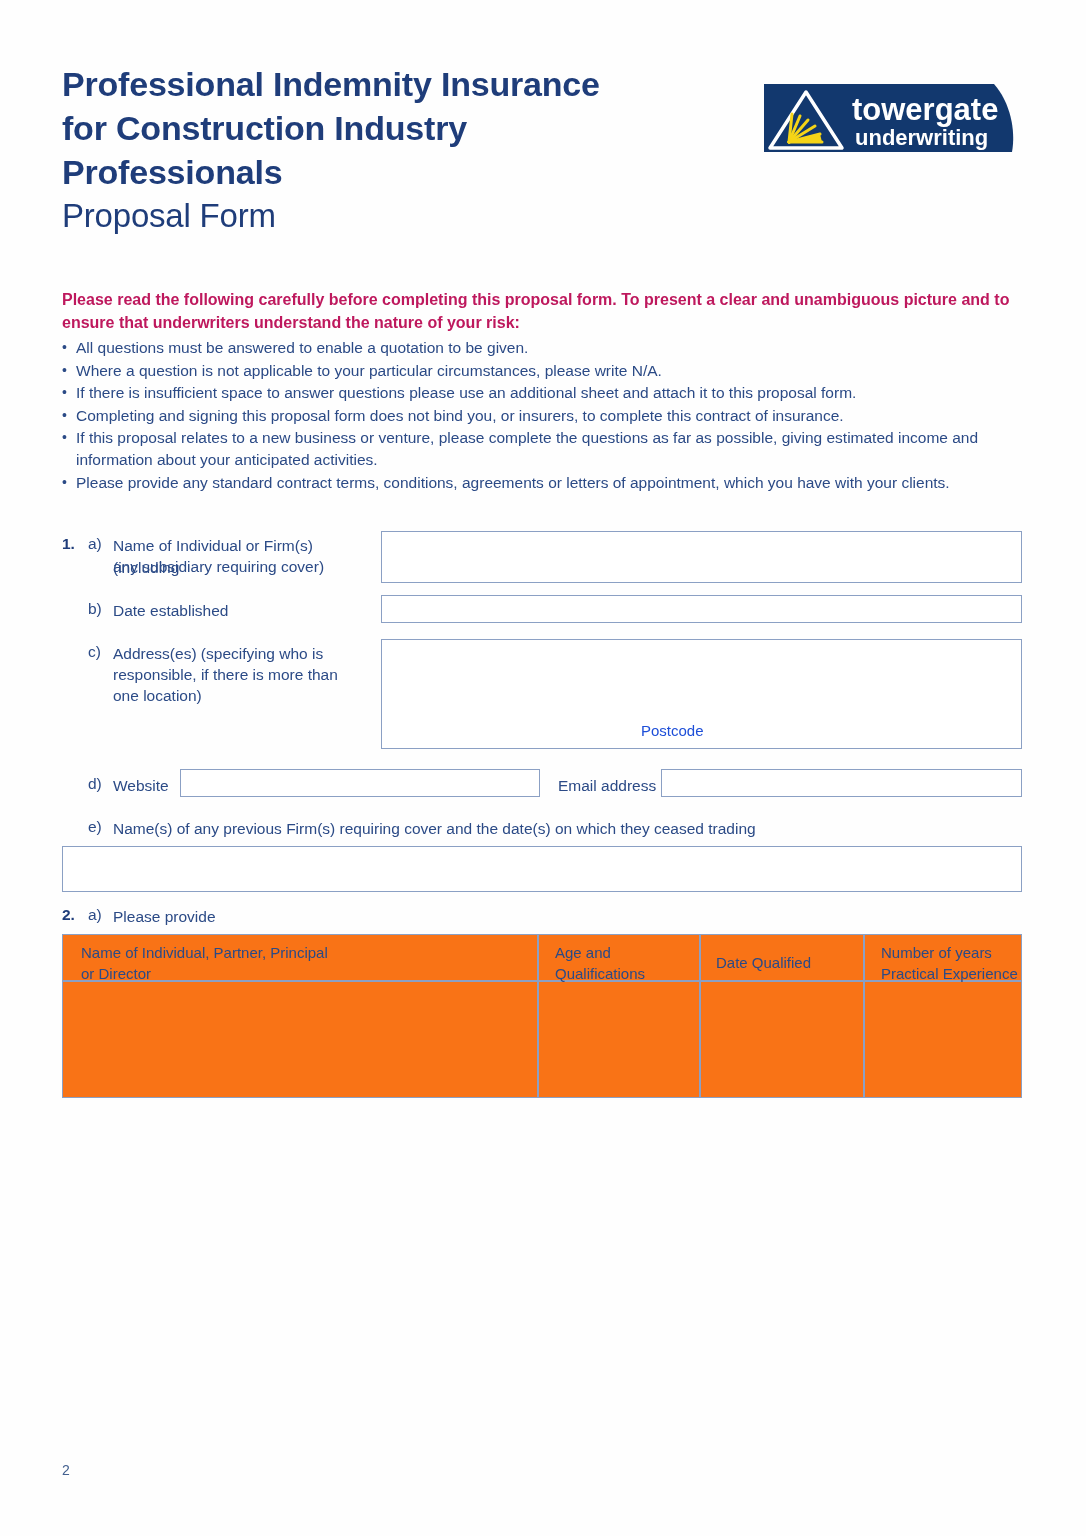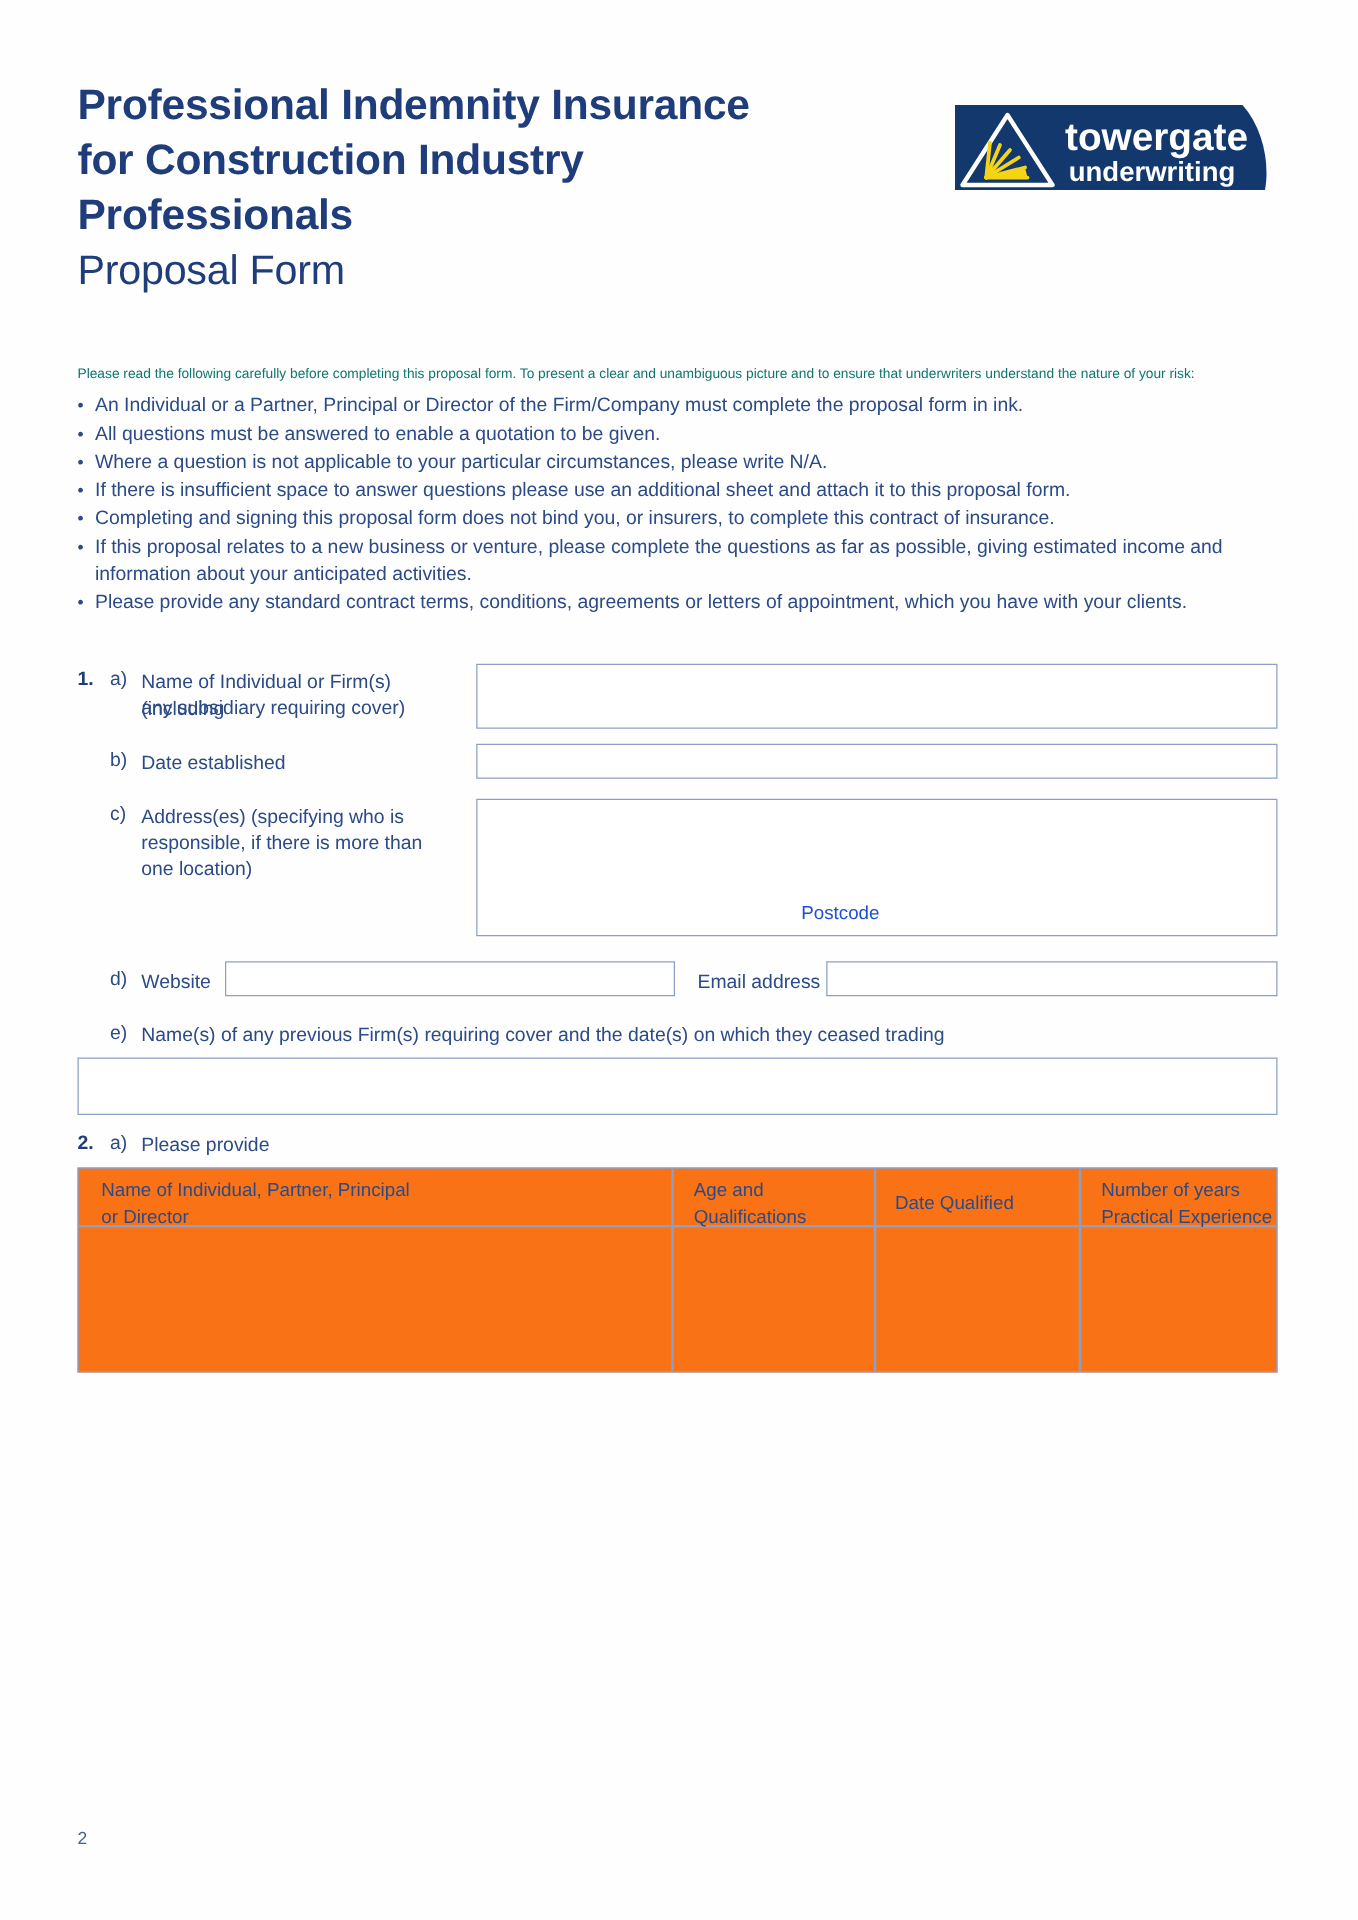--- a/index.html
+++ b/index.html
@@ -59,23 +59,23 @@
   .logo svg { display: block; }
 
   
   .intro {
     position: absolute;
     left: 62px;
     top: 288px;
     width: 962px;
   }
   .intro-lead {
-    font-size: 11px;
-    font-weight: normal;
-    color: #0f766e;
+    font-size: 16px;
+    font-weight: bold;
+    color: #be185d;
     line-height: 23px;
     margin: 0 0 3px 0;
   }
   .bullets {
     list-style: none;
     margin: 0;
     padding: 0;
   }
   .bullets li {
     position: relative;
@@ -193,21 +193,20 @@
 
         <text x="90" y="46" font-family="Liberation Sans, sans-serif" font-size="31" font-weight="bold" fill="#ffffff">towergate</text>
         <text x="93" y="71" font-family="Liberation Sans, sans-serif" font-size="22" font-weight="bold" fill="#ffffff">underwriting</text>
       </svg>
     </div>
   </div>
 
   <div class="intro">
     <p class="intro-lead">Please read the following carefully before completing this proposal form. To present a clear and unambiguous picture and to ensure that underwriters understand the nature of your risk:</p>
     <ul class="bullets">
-      <li>An Individual or a Partner, Principal or Director of the Firm/Company must complete the proposal form in ink.</li>
       <li>All questions must be answered to enable a quotation to be given.</li>
       <li>Where a question is not applicable to your particular circumstances, please write N/A.</li>
       <li>If there is insufficient space to answer questions please use an additional sheet and attach it to this proposal form.</li>
       <li>Completing and signing this proposal form does not bind you, or insurers, to complete this contract of insurance.</li>
       <li>If this proposal relates to a new business or venture, please complete the questions as far as possible, giving estimated income and information about your anticipated activities.</li>
       <li>Please provide any standard contract terms, conditions, agreements or letters of appointment, which you have with your clients.</li>
     </ul>
   </div>
 
   <div>

